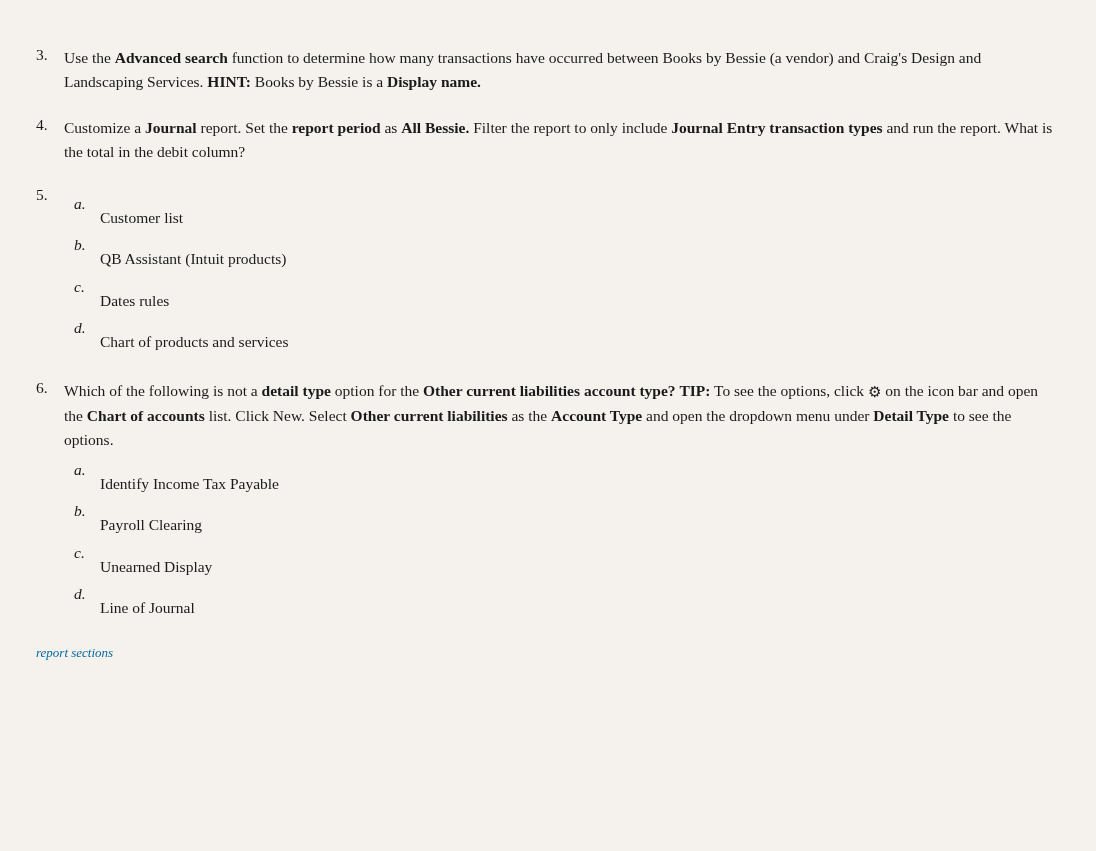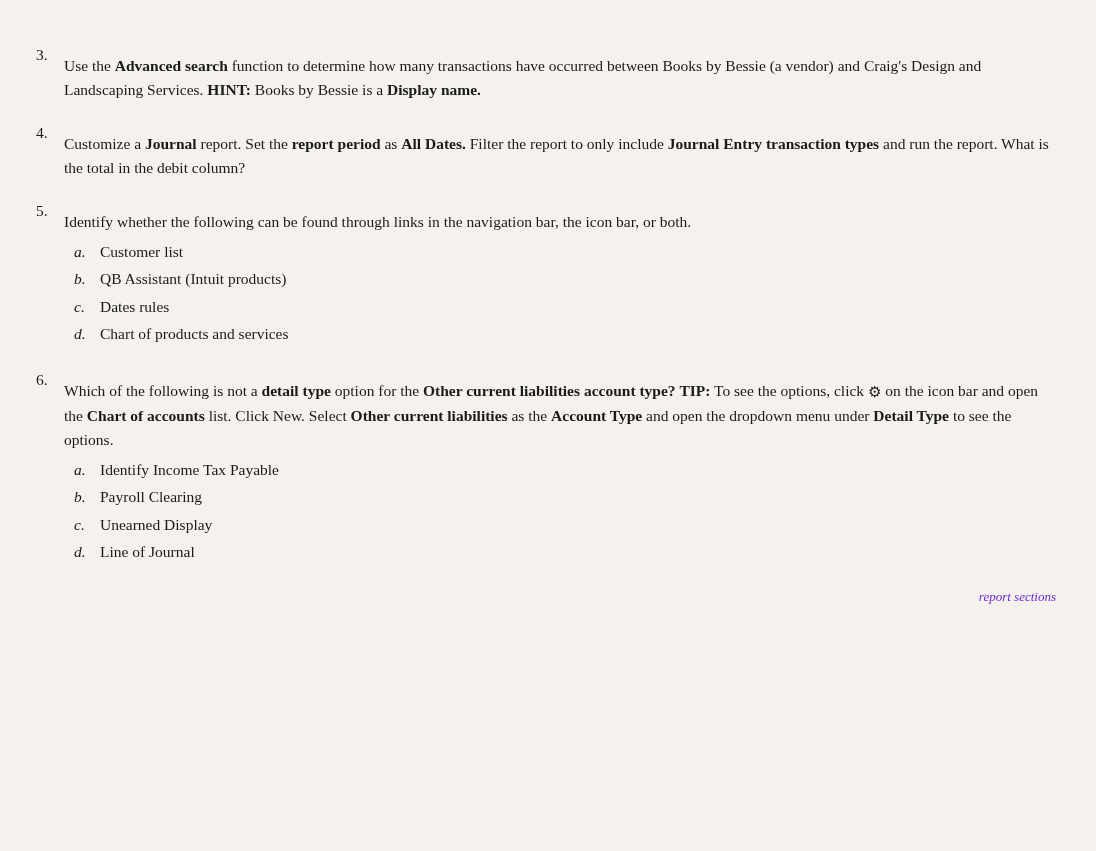--- a/index.html
+++ b/index.html
@@ -44,21 +44,20 @@
       padding-top: 0;
     }
 
     .question-content {
       flex: 1;
       line-height: 1.55;
     }
 
     .question-content p {
       line-height: 1.55;
-      margin-top: 8px;
     }
 
     .bold {
       font-weight: bold;
     }
 
     .sub-list {
       list-style: none;
       padding-left: 10px;
       margin-top: 6px;
@@ -72,20 +71,21 @@
     }
 
     .sub-label {
       min-width: 26px;
       font-style: italic;
       font-size: 15.5px;
     }
 
     .sub-content {
       flex: 1;
+      margin-top: 14px;
     }
 
     .gear-icon {
       display: inline-block;
       font-size: 15px;
       vertical-align: middle;
     }
   </style>
 </head>
 <body>
@@ -102,31 +102,28 @@
       <p>
         Use the <span class="bold">Advanced search</span> function to determine how many transactions have occurred between Books by Bessie (a vendor) and Craig's Design and Landscaping Services. <span class="bold">HINT:</span> Books by Bessie is a <span class="bold">Display name.</span>
       </p>
     </div>
   </li>
 
   <li class="question-item">
     <span class="question-number">4.</span>
     <div class="question-content">
       <p>
-        Customize a <span class="bold">Journal</span> report. Set the <span class="bold">report period</span> as <span class="bold">All Dates.</span> Filter the report to only include <span class="bold">Journal Entry transaction types</span> and run the report. What is the total in the debit column?
+        Customize a <span class="bold">Journal</span> report. Set the <span class="bold">report period</span> as <span class="bold">All Bessie.</span> Filter the report to only include <span class="bold">Journal Entry transaction types</span> and run the report. What is the total in the debit column?
       </p>
     </div>
   </li>
 
   <li class="question-item">
     <span class="question-number">5.</span>
     <div class="question-content">
-      <p>
-        Identify whether the following can be found through links in the navigation bar, the icon bar, or both.
-      </p>
       <ul class="sub-list">
         <li class="sub-item">
           <span class="sub-label">a.</span>
           <span class="sub-content">Customer list</span>
         </li>
         <li class="sub-item">
           <span class="sub-label">b.</span>
           <span class="sub-content">QB Assistant (Intuit products)</span>
         </li>
         <li class="sub-item">
@@ -163,15 +160,15 @@
         <li class="sub-item">
           <span class="sub-label">d.</span>
           <span class="sub-content">Line of Journal</span>
         </li>
       </ul>
     </div>
   </li>
 
 </ol>
 
-<div style="text-align:right; font-size:13px; color:#6d28d9; font-style:italic; margin-top:16px;">
+<div style="text-align:left; font-size:13px; color:#0369a1; font-style:italic; margin-top:16px;">
   <span>report sections</span>
 </div>
 
 </body></html>

